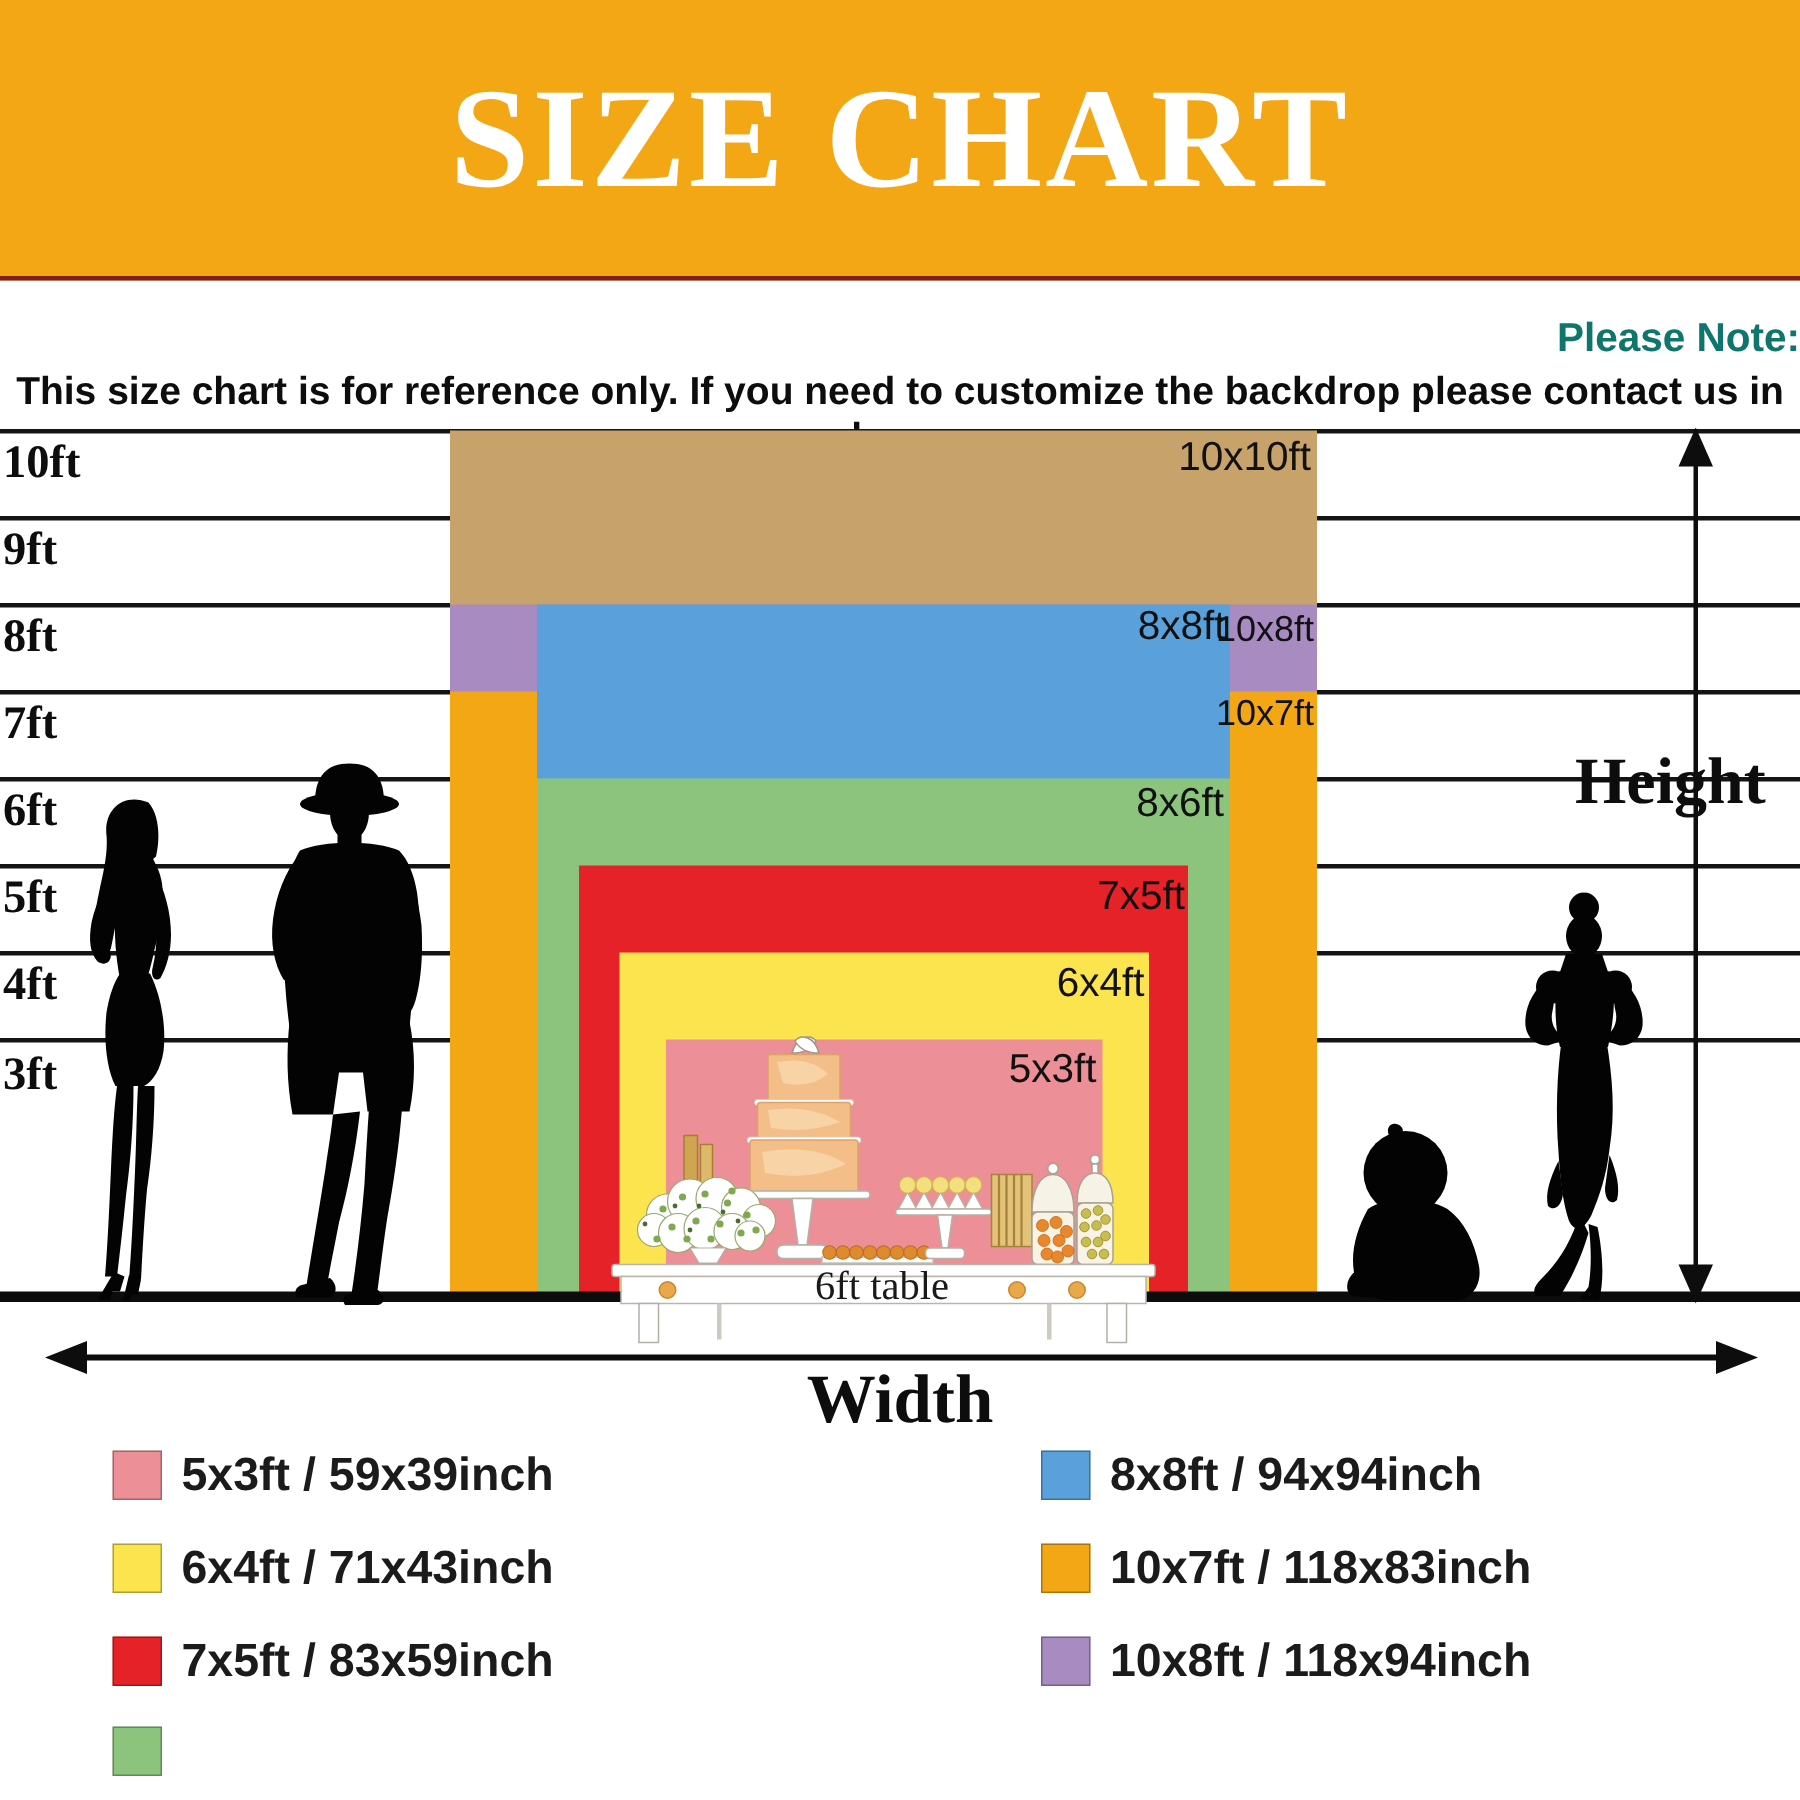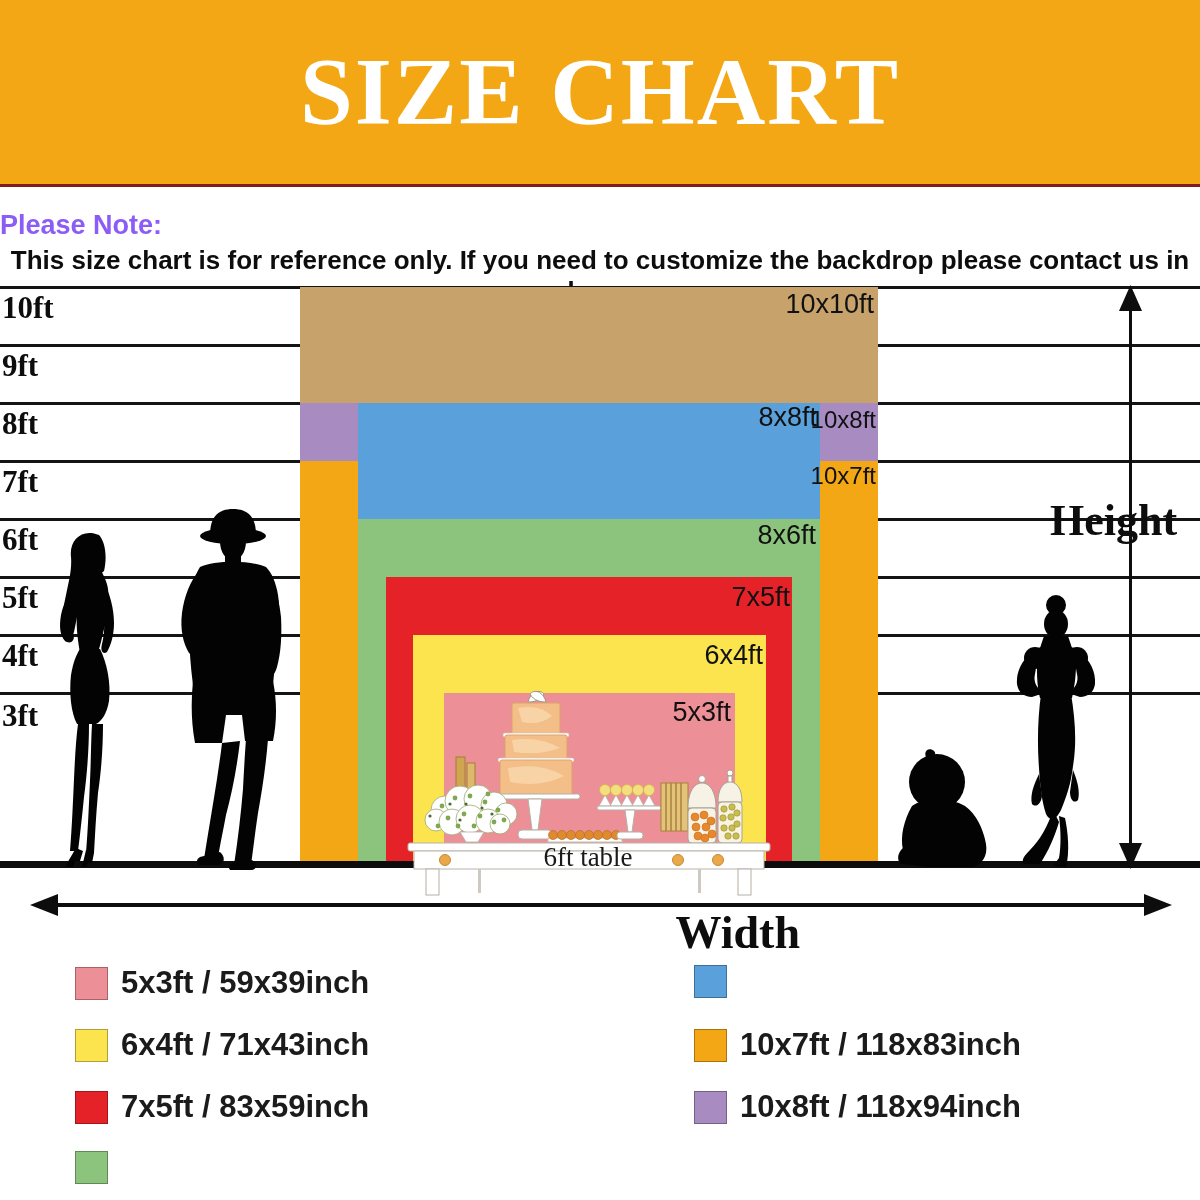--- a/index.html
+++ b/index.html
@@ -4,21 +4,21 @@
 <style>
   html,body{margin:0;padding:0;background:#fff;}
   .stage{position:relative;width:1200px;height:1200px;overflow:hidden;background:#fff;
          font-family:"Liberation Sans","DejaVu Sans",sans-serif;}
   .abs{position:absolute;}
   
   .banner{left:0;top:0;width:1200px;height:184px;border-bottom:3px solid #7f1d1d;}
   .banner h1{margin:0;width:100%;height:184px;line-height:184px;text-align:center;color:#fff;
              font-family:"Liberation Serif","DejaVu Serif",serif;font-weight:bold;font-size:95px;letter-spacing:2px;}
   
-  .note-title{left:0;top:210px;width:1200px;text-align:left;font-size:27px;font-weight:bold;color:#8b5cf6;}
+  .note-title{left:0;top:210px;width:1200px;text-align:right;font-size:27px;font-weight:bold;color:#0f766e;}
   .note-body{left:0;top:245px;width:1200px;text-align:center;font-size:26px;font-weight:bold;color:#0d0d0d;}
   
   .gridline{left:0;width:1200px;height:3px;background:#141414;z-index:1;}
   .ground{left:0;top:861px;width:1200px;height:7px;background:#0c0c0c;z-index:3;}
   .tick{left:2px;z-index:4;font-family:"Liberation Serif","DejaVu Serif",serif;font-weight:600;
         font-size:31px;color:#0d0d0d;}
   .rect{z-index:2;}
   .rlabel{z-index:4;font-size:27px;font-weight:500;color:#111;}
   .rlabel.sm{font-size:24px;}
   .axis-word{z-index:5;font-family:"Liberation Serif","DejaVu Serif",serif;font-weight:bold;color:#0d0d0d;text-align:right;}
@@ -82,21 +82,21 @@
     <polygon points="13.5,0 25,26 2,26" fill="#0d0d0d"></polygon>
     <polygon points="13.5,584 25,558 2,558" fill="#0d0d0d"></polygon>
   </svg>
   <div class="abs axis-word" style="left:1050px;top:495px;font-size:44px;">Height</div>
 
   <svg class="abs deco" style="left:30px;top:892px" width="1142" height="26" viewBox="0 0 1142 26">
     <line x1="16" y1="13" x2="1126" y2="13" stroke="#0d0d0d" stroke-width="4"></line>
     <polygon points="0,13 28,2 28,24" fill="#0d0d0d"></polygon>
     <polygon points="1142,13 1114,2 1114,24" fill="#0d0d0d"></polygon>
   </svg>
-  <div class="abs axis-word" style="left:400px;top:906px;width:400px;font-size:46px;">Width</div>
+  <div class="abs axis-word" style="left:400px;top:906px;width:400px;text-align:center;font-size:46px;">Width</div>
 
   <svg class="abs deco" style="left:400px;top:676px" width="380" height="222" viewBox="0 0 380 222">
 
     <g>
       <rect x="56" y="81" width="9" height="52" fill="#CFA552" stroke="#A67F33"></rect>
       <rect x="67" y="87" width="8" height="46" fill="#DDBA6B" stroke="#A67F33"></rect>
     </g>
 
     <g>
       <path d="M128,26 C131,15 140,13 144,18 C140,25 133,26 128,26 Z" fill="#fff" stroke="#9a958a"></path>
@@ -304,20 +304,21 @@
   <div class="abs legend-row" style="left:75px;top:1089px">
     <span class="swatch" style="background-color: rgb(229, 34, 40);"></span>
     <span class="legend-label">7x5ft / 83x59inch</span>
   </div>
   <div class="abs legend-row" style="left:75px;top:1151px">
     <span class="swatch" style="background-color: rgb(140, 196, 125);"></span>
   </div>
 
   <div class="abs legend-row" style="left:694px;top:965px">
     <span class="swatch" style="background-color: rgb(90, 160, 218);"></span>
+    <span class="legend-label">8x8ft / 94x94inch</span>
   </div>
   <div class="abs legend-row" style="left:694px;top:1027px">
     <span class="swatch" style="background-color: rgb(243, 167, 20);"></span>
     <span class="legend-label">10x7ft / 118x83inch</span>
   </div>
   <div class="abs legend-row" style="left:694px;top:1089px">
     <span class="swatch" style="background-color: rgb(167, 139, 193);"></span>
     <span class="legend-label">10x8ft / 118x94inch</span>
   </div>
 

